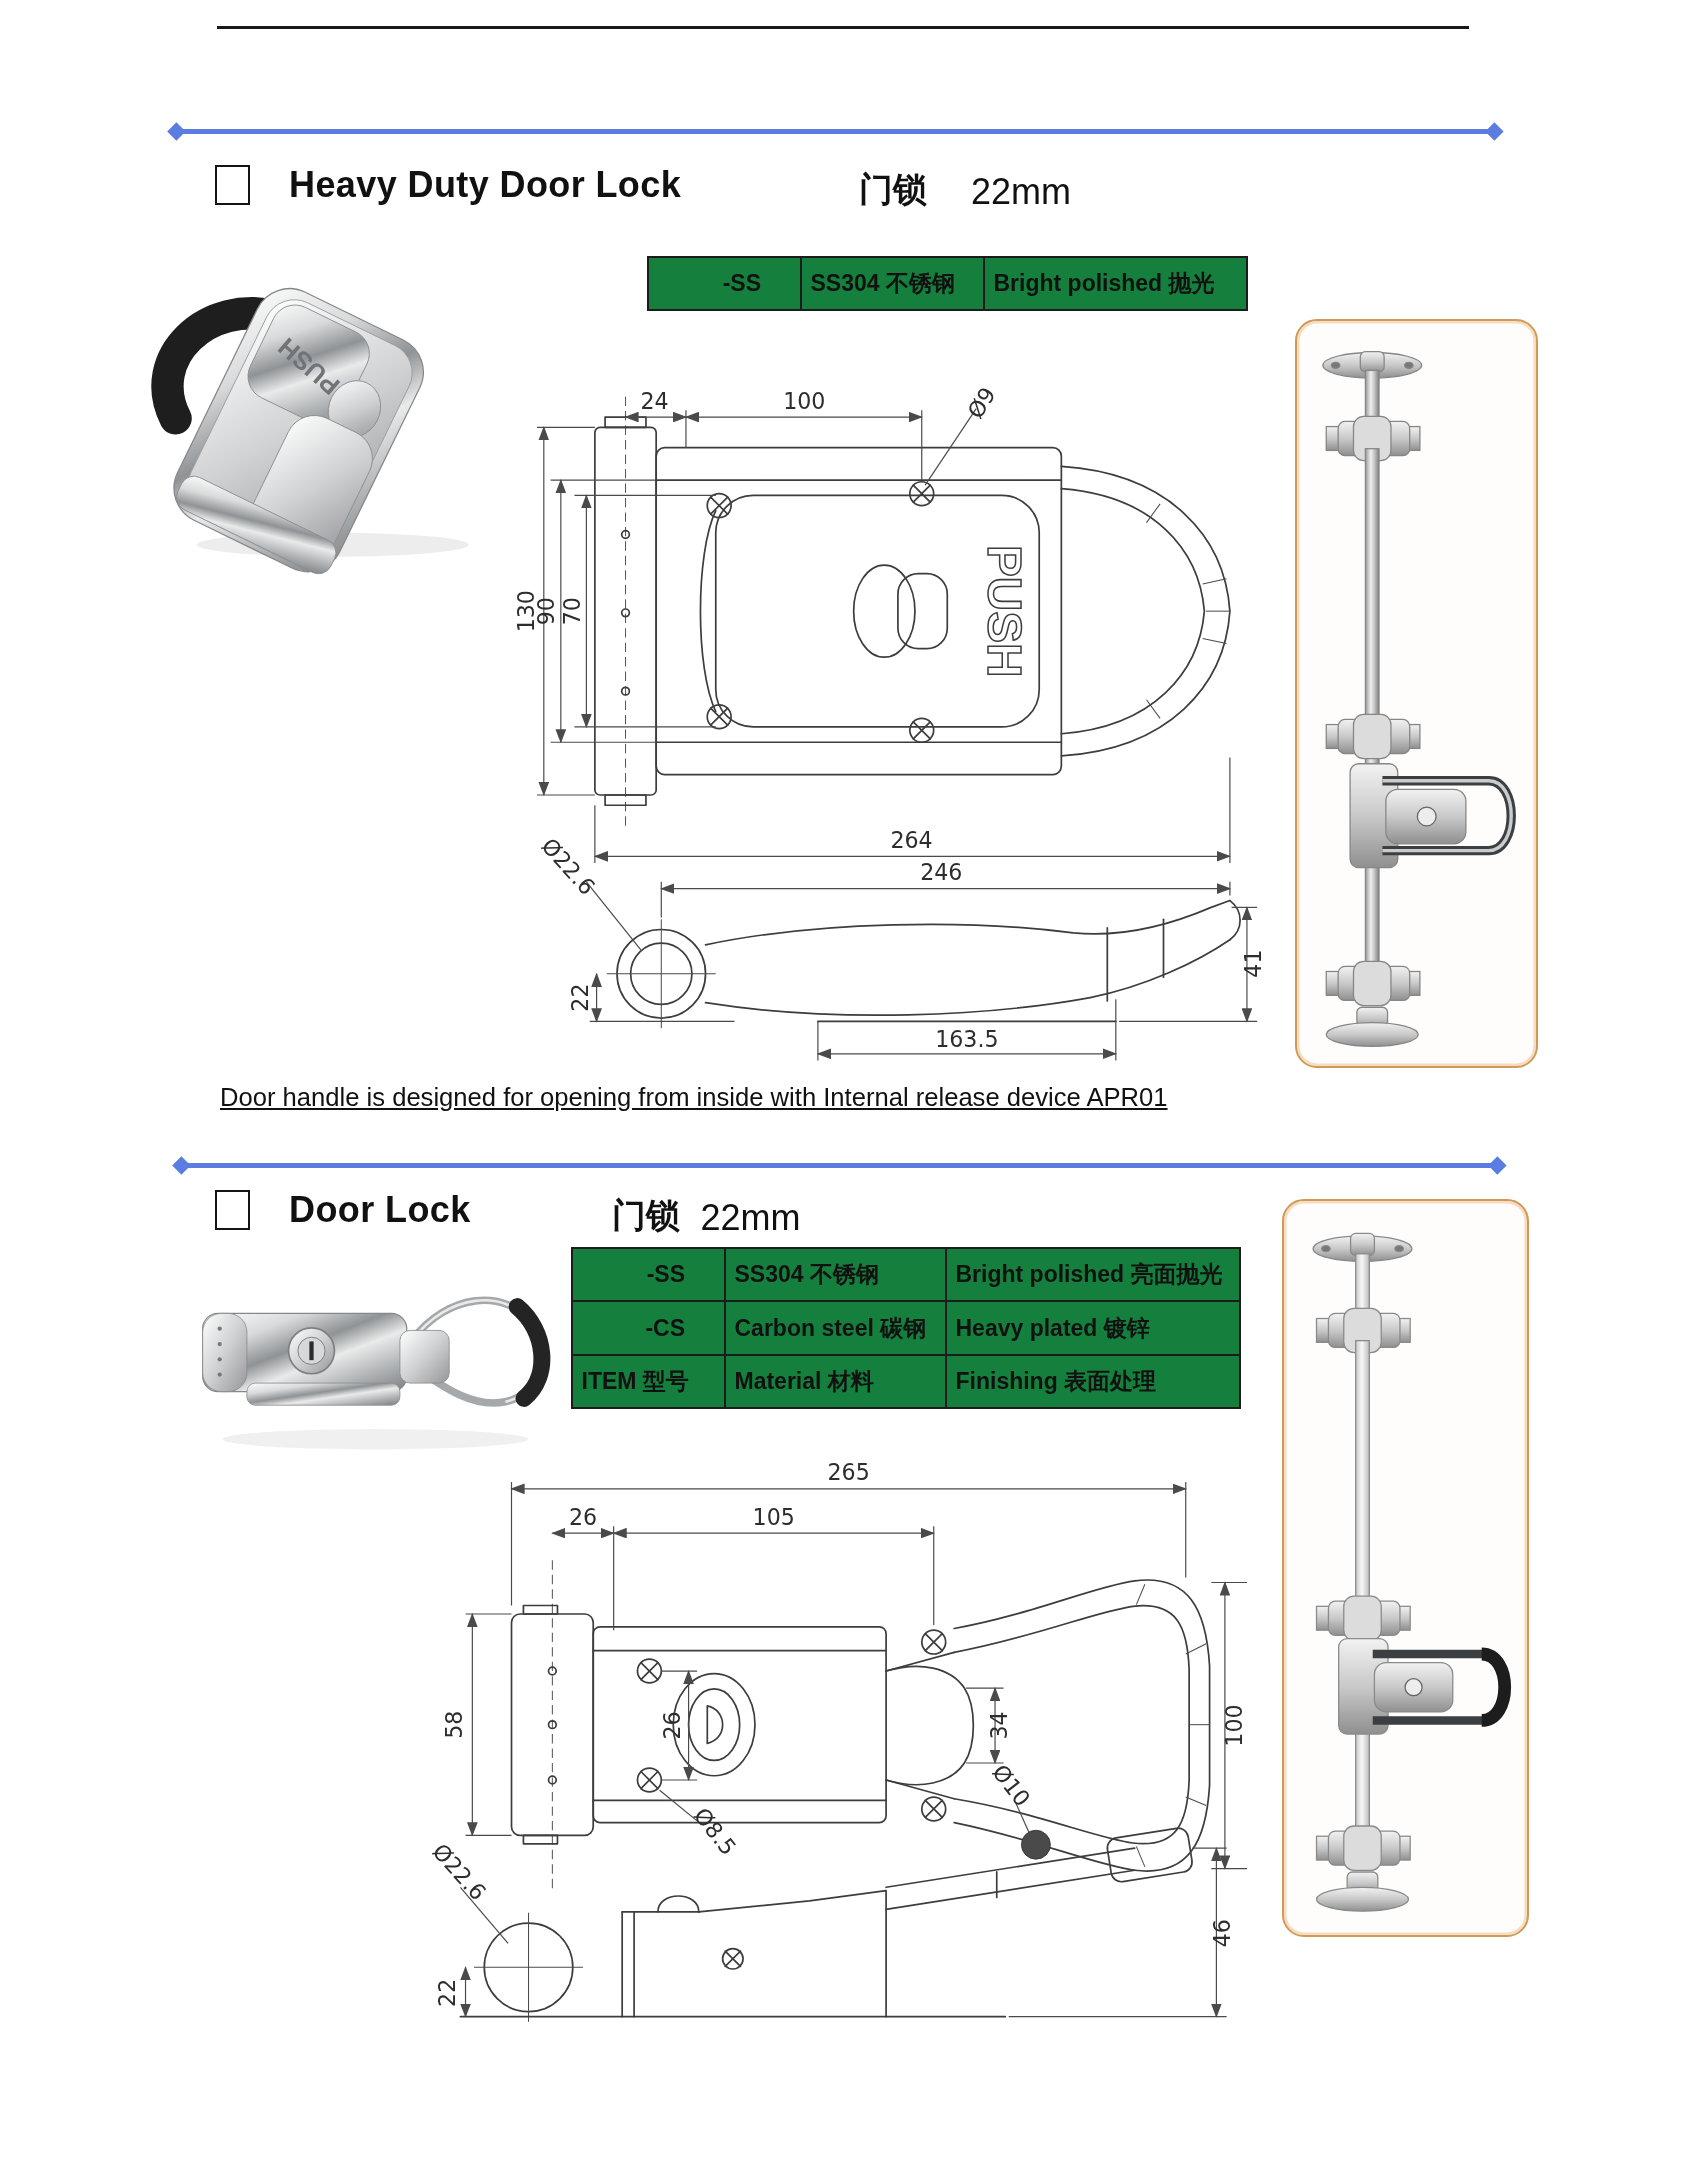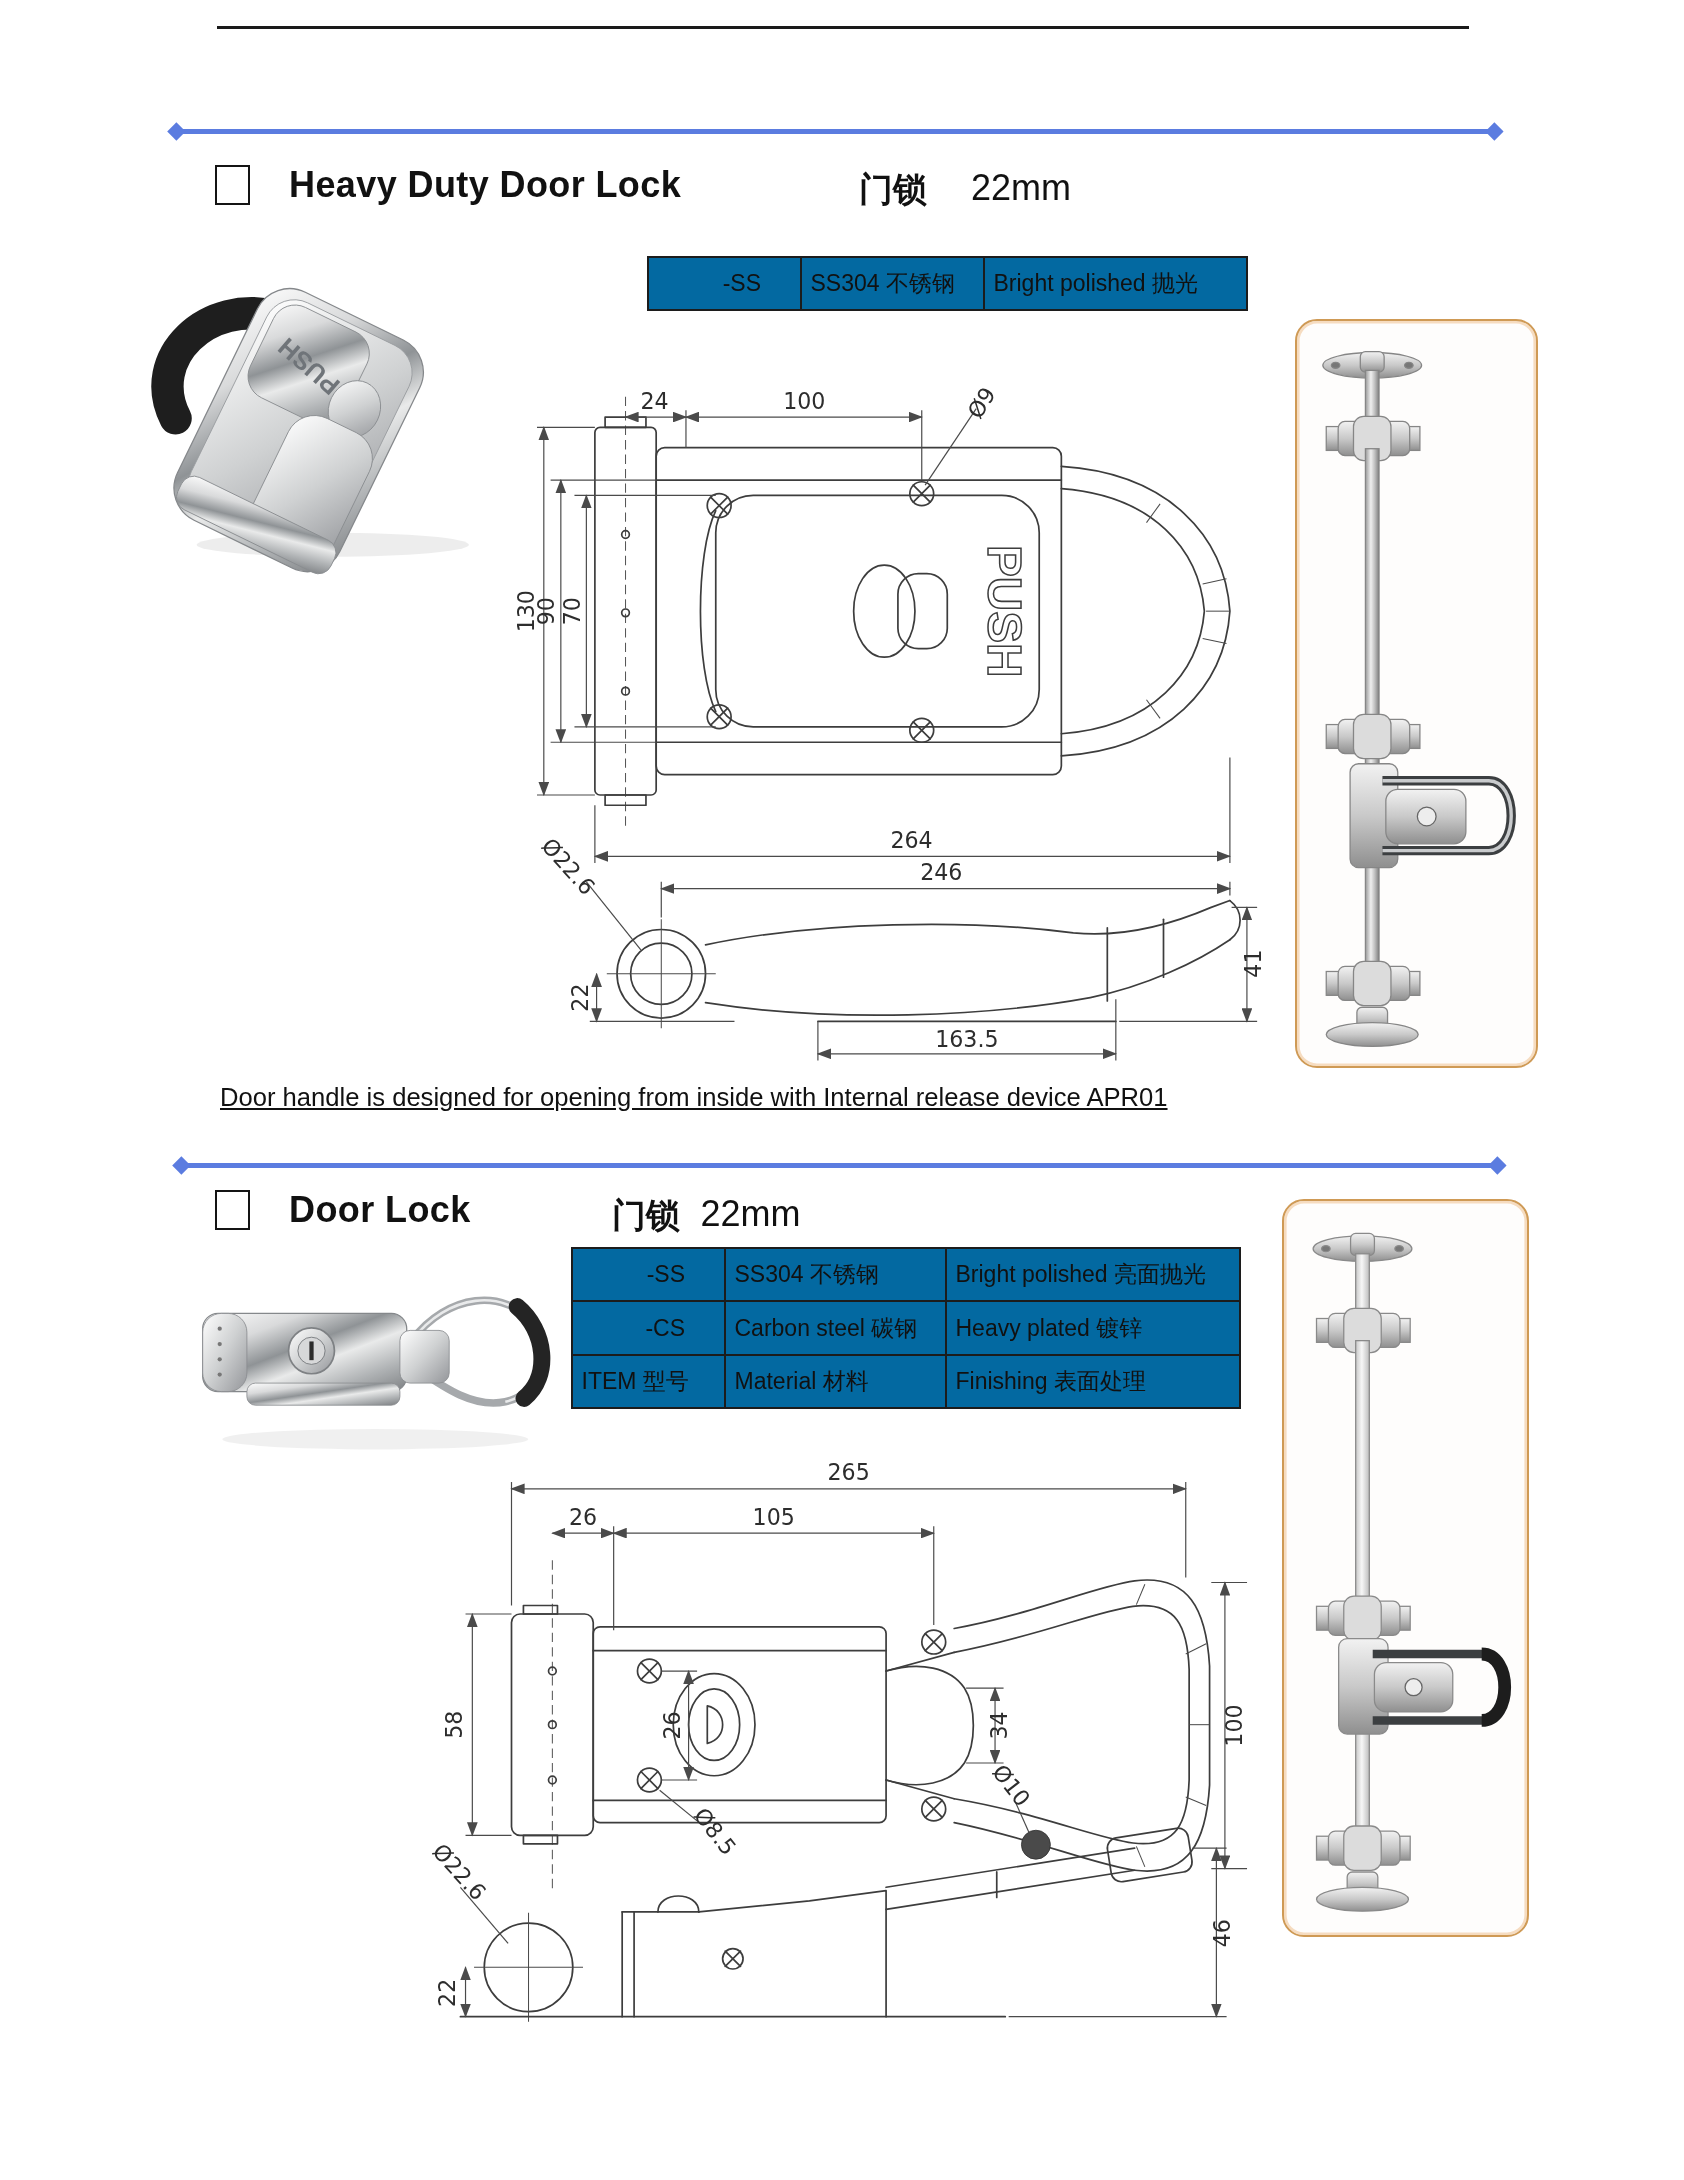--- a/index.html
+++ b/index.html
@@ -5,24 +5,24 @@
   html,body{margin:0;padding:0;background:#ffffff;}
   .page{position:relative;width:1685px;height:2181px;background:#ffffff;
         font-family:"Liberation Sans",sans-serif;color:#111;overflow:hidden;}
   .top-rule{position:absolute;left:217px;top:25.6px;width:1252px;height:3.4px;background:#1a1a1a;}
   .divider{position:absolute;display:flex;align-items:center;height:17px;}
   .divider .dia{width:12.8px;height:12.8px;background:#5b7ce0;transform:rotate(45deg);flex:0 0 auto;}
   .divider .dline{flex:1 1 auto;height:5.1px;background:#5b7ce0;margin:0 -3.4px;}
   .title-row{position:absolute;display:flex;align-items:center;}
   .cbox{display:inline-block;width:31px;height:36px;border:2.6px solid #141414;margin-right:39px;}
   .t-en{font-size:36px;font-weight:bold;letter-spacing:0.4px;white-space:nowrap;}
-  .title-cn{position:absolute;display:flex;align-items:flex-start;white-space:nowrap;}
+  .title-cn{position:absolute;display:flex;align-items:flex-end;white-space:nowrap;}
   .t-cn{font-size:34px;font-weight:bold;}
   .t-size{font-size:36px;font-weight:normal;margin-left:44px;}
-  table.spec{position:absolute;border-collapse:collapse;table-layout:fixed;background:#0369a1;}
+  table.spec{position:absolute;border-collapse:collapse;table-layout:fixed;background:#15803d;font-weight:bold;}
   table.spec td{border:2.1px solid #1c1c1c;font-size:23px;text-align:left;vertical-align:middle;
                 height:48px;padding:1.7px 8.5px;white-space:nowrap;overflow:hidden;}
   table.spec td.code{text-align:right;padding-right:39px;}
   .note{position:absolute;font-size:25.6px;white-space:nowrap;}
   svg{position:absolute;overflow:visible;}
   .geo{stroke:#3d3d3d;stroke-width:2;fill:none;stroke-linejoin:round;stroke-linecap:round;}
   .geothin{stroke:#4a4a4a;stroke-width:1.2;fill:none;}
   .dl{stroke:#4a4a4a;stroke-width:1.4;fill:none;}
   .cl{stroke:#555;stroke-width:1.2;fill:none;stroke-dasharray:11 6;}
   .dim{font-size:26px;fill:#2d2d2d;font-family:"DejaVu Sans",sans-serif;}

